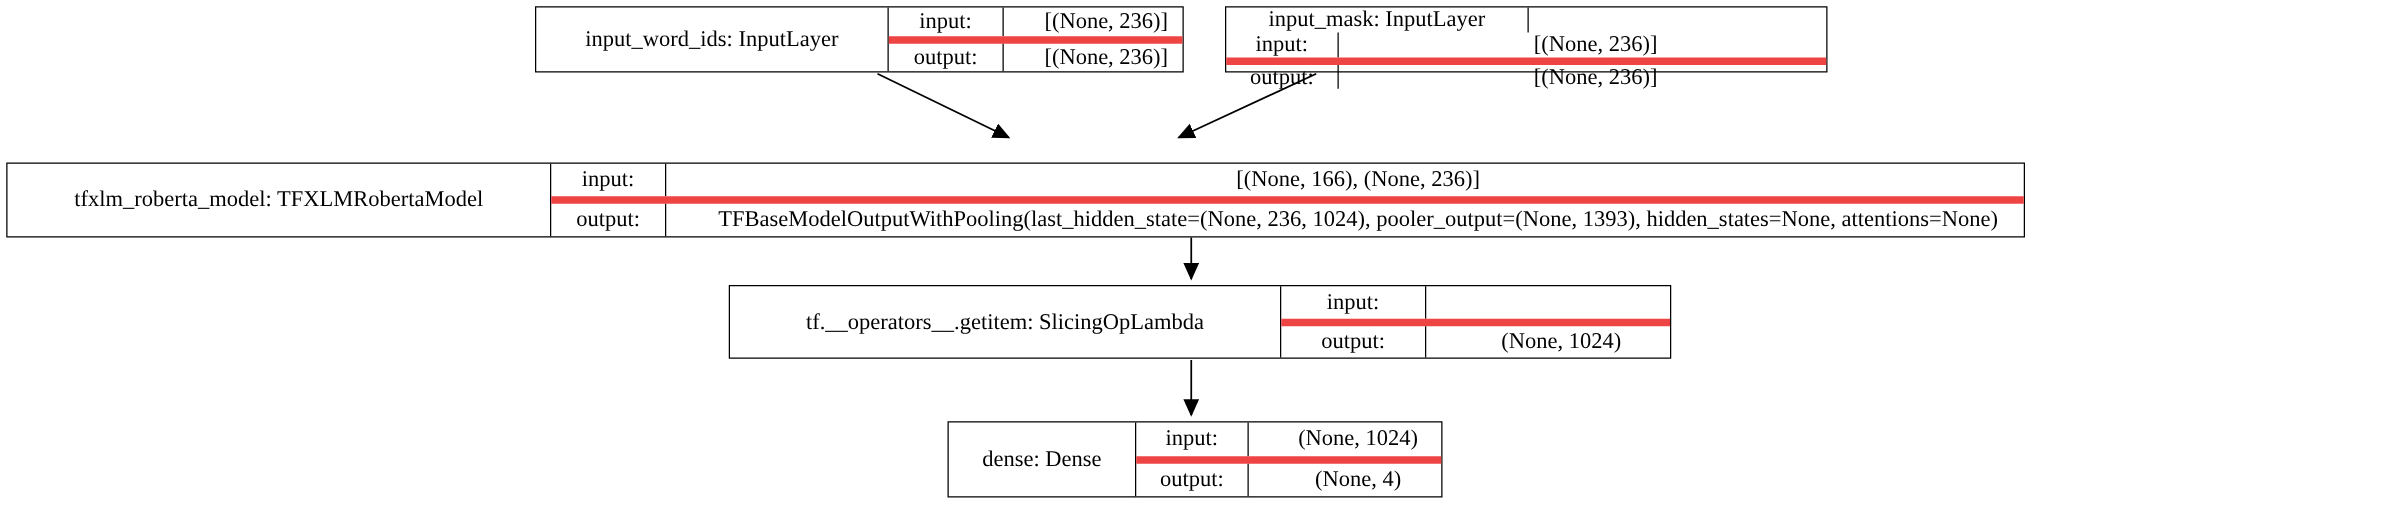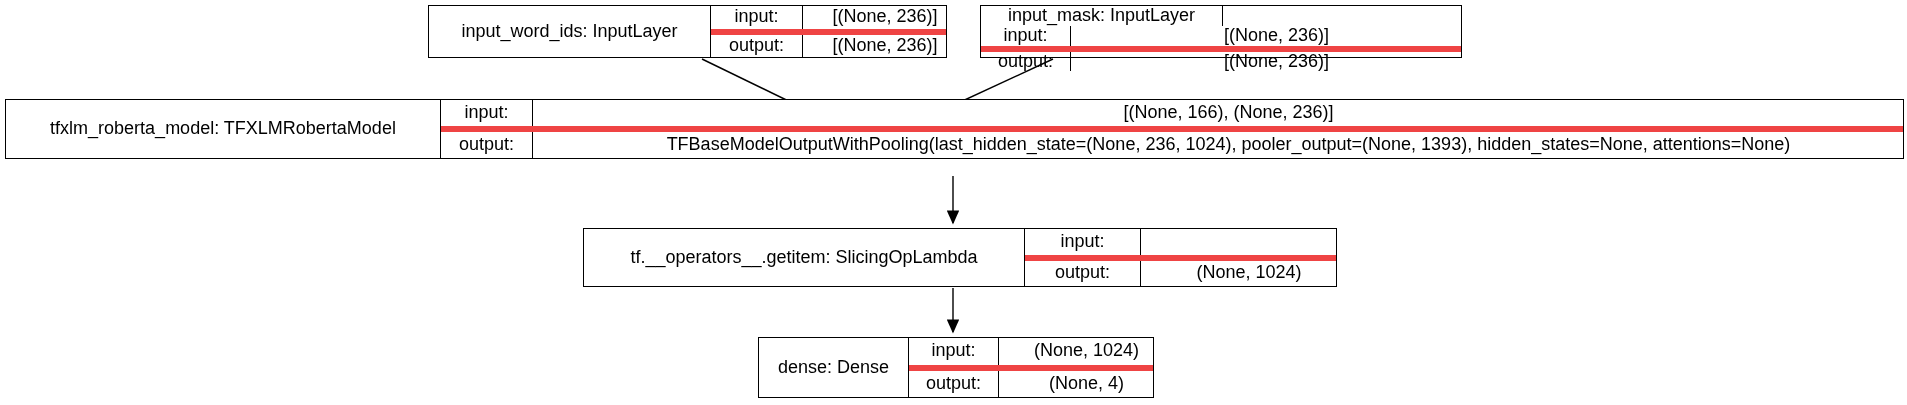--- a/index.html
+++ b/index.html
@@ -1,20 +1,20 @@
 <!DOCTYPE html>
 <html><head>
 <meta charset="utf-8">
 <style>
   html,body{margin:0;padding:0;background:#ffffff;}
   #canvas{
     position:relative;
     width:1907px;height:405px;
     background:#ffffff;
-    font-family:Liberation Sans, sans-serif;
+    font-family:Liberation Serif, serif;
     color:#000000;
     overflow:hidden;
   }
   .node{
     position:absolute;
     display:flex;
     background:#ffffff;
     border:1px solid #000000;
     box-sizing:border-box;
     font-size:18px;
@@ -38,21 +38,21 @@
   }
   .val{
     display:flex;align-items:center;justify-content:center;
     flex:1;padding:0 6px;white-space:nowrap;
   }
   
   #nA{left:428px;top:5px;width:519px;height:53px;}
   #nA .name{width:282px;} #nA .lbl{width:92px;}
   #nB{left:980px;top:5px;width:482px;height:53px;flex-direction:column;}
   #nB .name{width:242px;} #nB .lbl{width:90px;}
-  #nC{left:5px;top:99px;width:1899px;height:60px;}
+  #nC{left:5px;top:130px;width:1615px;height:60px;}
   #nC .name{width:435px;} #nC .lbl{width:92px;}
   #nD{left:583px;top:228px;width:754px;height:59px;}
   #nD .name{width:441px;} #nD .lbl{width:116px;}
   #nE{left:758px;top:337px;width:396px;height:61px;}
   #nE .name{width:150px;} #nE .lbl{width:90px;}
   #edges{position:absolute;left:0;top:0;pointer-events:none;}
 </style>
 </head>
 <body>
 

